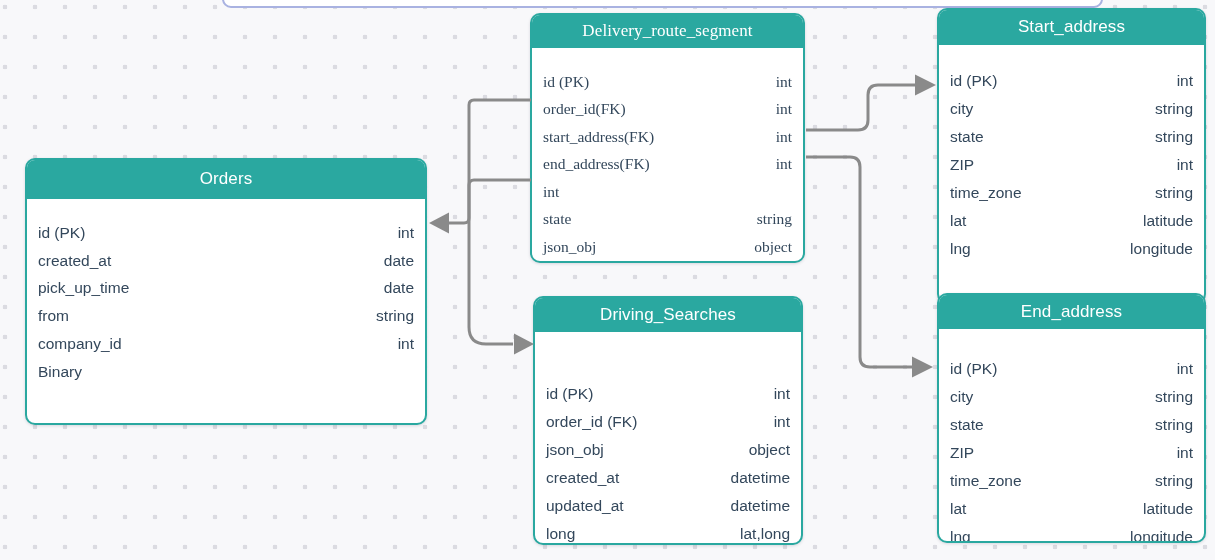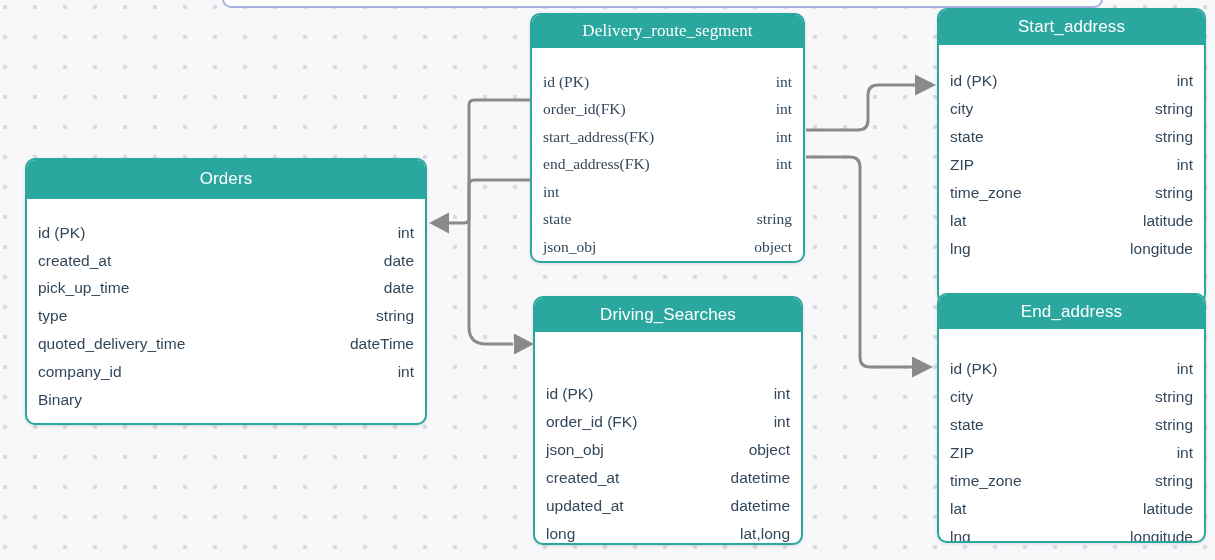--- a/index.html
+++ b/index.html
@@ -62,26 +62,22 @@
         </div>
         <div class="row">
           <span class="fname">created_at</span>
           <span class="ftype">date</span>
         </div>
         <div class="row">
           <span class="fname">pick_up_time</span>
           <span class="ftype">date</span>
         </div>
         <div class="row">
-          <span class="fname">type</span>
-          <span class="ftype">string</span>
-        </div>
-        <div class="row">
-          <span class="fname">quoted_delivery_time</span>
-          <span class="ftype">dateTime</span>
+          <span class="fname">from</span>
+          <span class="ftype">string</span>
         </div>
         <div class="row">
           <span class="fname">company_id</span>
           <span class="ftype">int</span>
         </div>
         <div class="row">
           <span class="ftype">Binary</span>
         </div>
       </div>
   </div>

